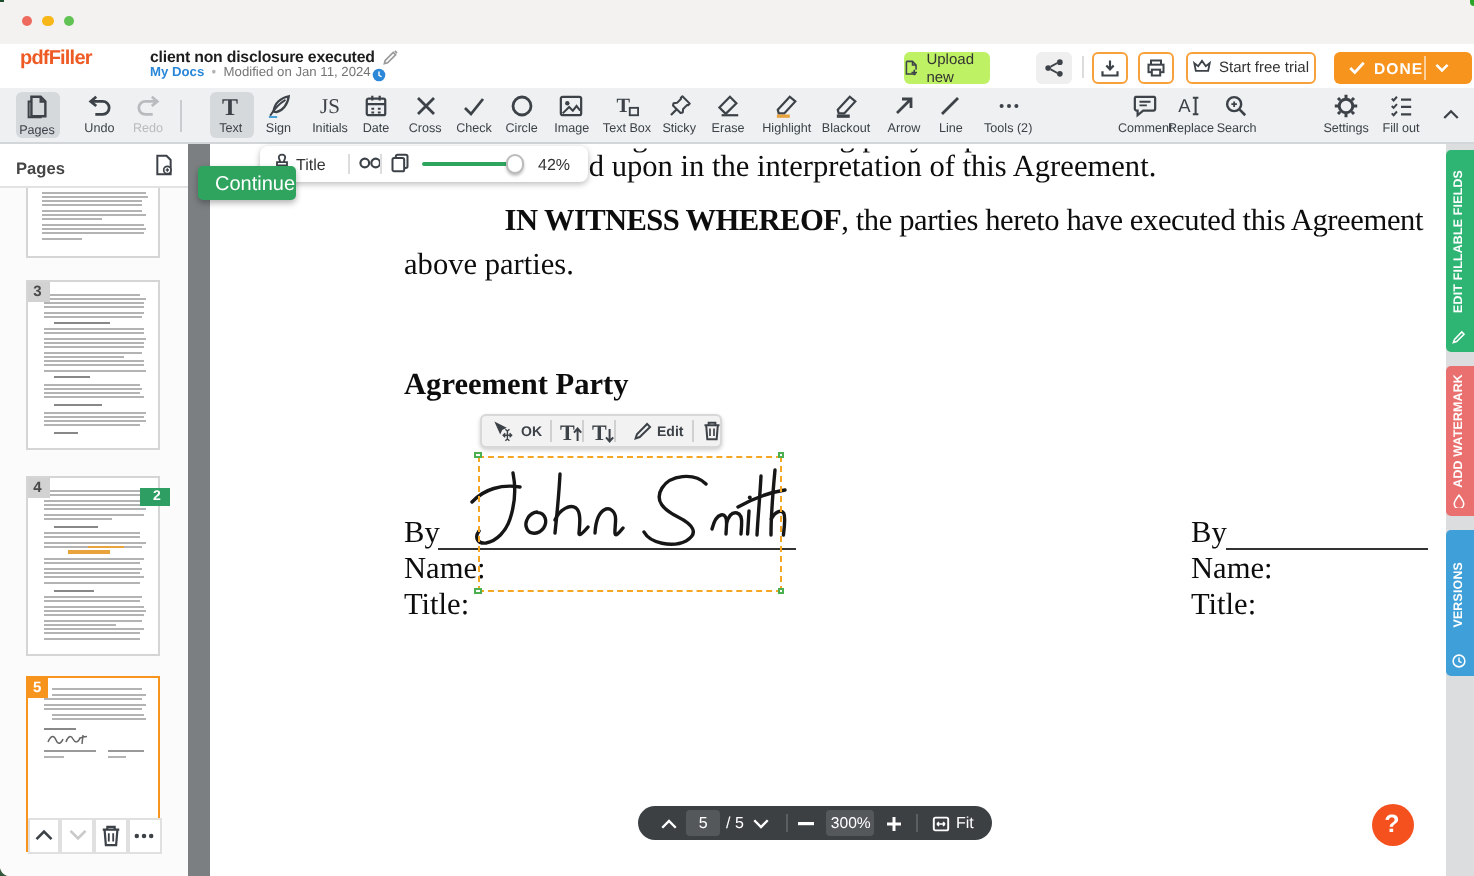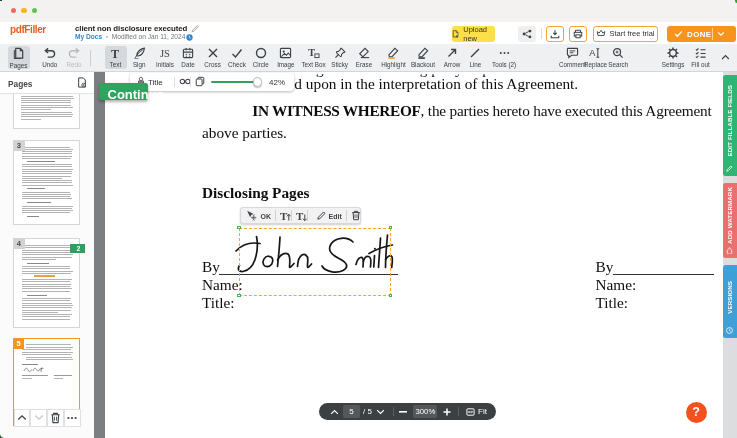--- a/index.html
+++ b/index.html
@@ -38,21 +38,21 @@
 <div class="abs" style="left:75px;top:23.5px;font-size:7.9px;font-weight:bold;color:#1d1d1d;letter-spacing:-0.1px;">client non disclosure executed</div>
 <svg class="abs" style="left:191px;top:24.5px;" width="8" height="8" viewBox="0 0 10 10">
     <path d="M1.5,8.5 L2,6.5 L7,1.5 L8.5,3 L3.5,8 Z M8,0.6 L9.4,2" fill="none" stroke="#9a9a9a" stroke-width="1.1"></path>
   </svg>
 <div class="abs" style="left:75px;top:33px;font-size:6.6px;color:#757575;"><span style="color:#2b88d9;font-weight:bold;">My Docs</span> <span style="color:#b5b5b5;">&nbsp;•&nbsp;</span> Modified on Jan 11, 2024</div>
 <svg class="abs" style="left:186px;top:33.5px;" width="7" height="7" viewBox="0 0 12 12">
     <circle cx="6" cy="6" r="5.4" fill="#2b88d9"></circle>
     <path d="M6,3 L6,6.3 L8.2,7.5" stroke="#fff" stroke-width="1.2" fill="none"></path>
   </svg>
 
-<div class="hbtn" style="left:452px;width:43px;background:#fde047;">
+<div class="hbtn" style="left:452px;width:43px;background:#bef264;">
   <svg width="9" height="10" viewBox="0 0 12 13" style="margin-right:4px;">
       <path d="M2,1 h5 l3,3 v4 M10,11.5 h-8 V1" fill="none" stroke="#3c4248" stroke-width="1.3"></path>
       <path d="M7,1 v3 h3" fill="none" stroke="#3c4248" stroke-width="1.1"></path>
       <path d="M8.5,8 v4.5 M6.2,10.2 h4.6" stroke="#3c4248" stroke-width="1.3" fill="none"></path>
     </svg>
   Upload new</div>
 <div class="hbtn" style="left:518px;width:18px;background:#efefef;">
   <svg width="10" height="10" viewBox="0 0 12 12">
       <circle cx="9.5" cy="2.5" r="1.7" fill="#3c4248"></circle>
       <circle cx="2.5" cy="6" r="1.7" fill="#3c4248"></circle>
@@ -274,21 +274,21 @@
 <div class="abs" id="docarea" style="left:104.5px;top:72px;width:618px;height:366px;background:#fff;overflow:hidden;"></div>
 <div class="abs" style="left:722.5px;top:72px;width:14.5px;height:366px;background:#dcddde;"></div>
 
 <div class="abs serif" style="left:246px;top:60px;clip-path:inset(14.3px 58px 0 0);">construed against the drafting party in preparing it</div>
 
 <div class="abs serif" style="left:200.5px;top:75.3px;">be used or relied upon in the interpretation of this Agreement.</div>
 
 <div class="abs serif" style="left:252.3px;top:102.1px;"><b style="letter-spacing:-0.3px;">IN WITNESS WHEREOF</b><span style="letter-spacing:-0.2px;">, the parties hereto have executed this Agreement</span></div>
 <div class="abs serif" style="left:202px;top:123.7px;">above parties.</div>
 
-<div class="abs serif" style="left:202px;top:184px;font-weight:bold;">Disclosing Pages</div>
+<div class="abs serif" style="left:202px;top:184px;font-weight:bold;">Agreement Party</div>
 
 <div class="abs serif" style="left:202px;top:258.4px;">By</div>
 <div class="abs" style="left:218.5px;top:274.3px;width:179px;height:1.2px;background:#333;"></div>
 <div class="abs serif" style="left:202px;top:276.4px;">Name:</div>
 <div class="abs serif" style="left:202px;top:294.4px;">Title:</div>
 
 <div class="abs serif" style="left:595.5px;top:258.4px;">By</div>
 <div class="abs" style="left:612.5px;top:274.3px;width:101px;height:1.2px;background:#333;"></div>
 <div class="abs serif" style="left:595.5px;top:276.4px;">Name:</div>
 <div class="abs serif" style="left:595.5px;top:294.4px;">Title:</div>
@@ -518,21 +518,21 @@
 <div class="abs" style="left:190px;top:76.5px;width:1px;height:10px;background:#ddd;"></div>
 <svg class="abs" style="left:194.5px;top:76px;" width="10" height="11" viewBox="0 0 12 13">
     <rect x="3.5" y="1.5" width="7" height="8" rx="1" fill="#fff" stroke="#3c4248" stroke-width="1.2"></rect>
     <rect x="1.5" y="3.5" width="7" height="8" rx="1" fill="#fff" stroke="#3c4248" stroke-width="1.2"></rect>
   </svg>
 <div class="abs" style="left:210.5px;top:80.5px;width:48px;height:2.5px;background:#2fa45f;border-radius:1.5px;"></div>
 <div class="abs" style="left:252.5px;top:77px;width:9.5px;height:9.5px;background:#fff;border:1px solid #bbb;border-radius:50%;box-shadow:0 1px 1.5px rgba(0,0,0,0.25);"></div>
 <div class="abs" style="left:269px;top:77.5px;font-size:8px;color:#333;">42%</div>
 
 <div class="abs" style="left:99px;top:83.3px;width:48.6px;height:16.5px;background:#2fa45f;border-radius:2.5px;box-shadow:0 1.5px 3px rgba(0,0,0,0.3);"></div>
-<div class="abs" style="left:107.5px;top:87px;font-size:13px;color:#fff;font-weight:bold;">Continue</div>
+<div class="abs" style="left:107.5px;top:87px;font-size:10px;color:#fff;">Continue</div>
 
 <div class="abs" style="left:319px;top:403px;width:177px;height:17px;background:#3d4043;border-radius:8.5px;"></div>
 <svg class="abs" style="left:330px;top:408.5px;" width="9" height="6" viewBox="0 0 12 8">
     <path d="M1.5,6.5 L6,2 L10.5,6.5" stroke="#fff" stroke-width="1.6" fill="none"></path>
   </svg>
 <div class="abs" style="left:343.3px;top:405px;width:16.5px;height:13px;background:#55585b;border-radius:2px;color:#fff;font-size:8px;text-align:center;line-height:13px;">5</div>
 <div class="abs" style="left:363px;top:407px;font-size:8px;color:#fff;">/ 5</div>
 <svg class="abs" style="left:376px;top:409px;" width="9" height="6" viewBox="0 0 12 8">
     <path d="M1.5,1.5 L6,6 L10.5,1.5" stroke="#fff" stroke-width="1.6" fill="none"></path>
   </svg>

